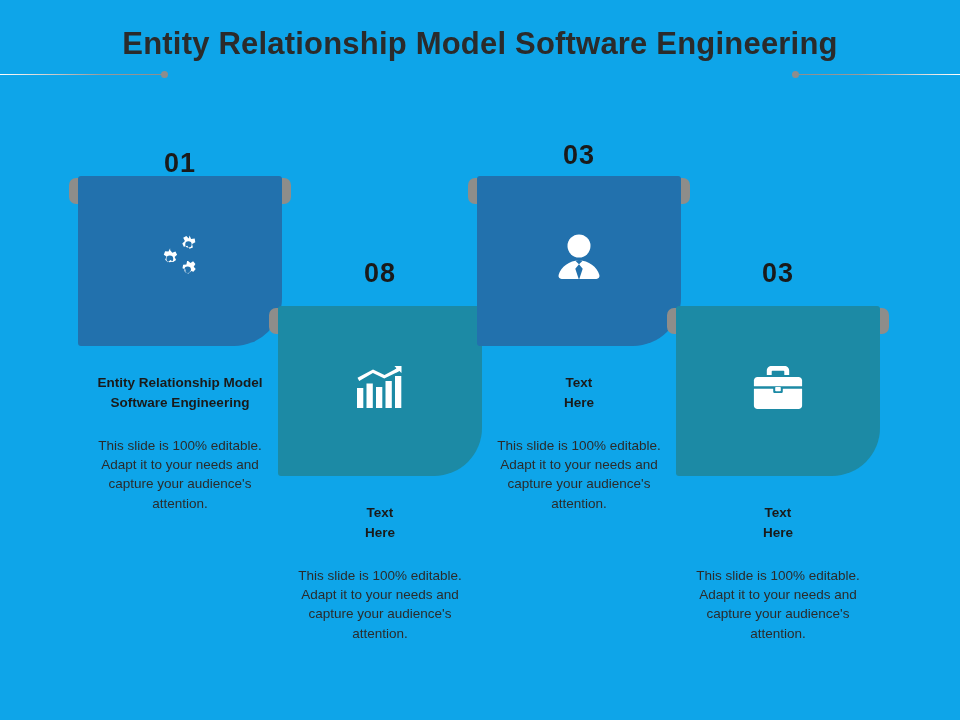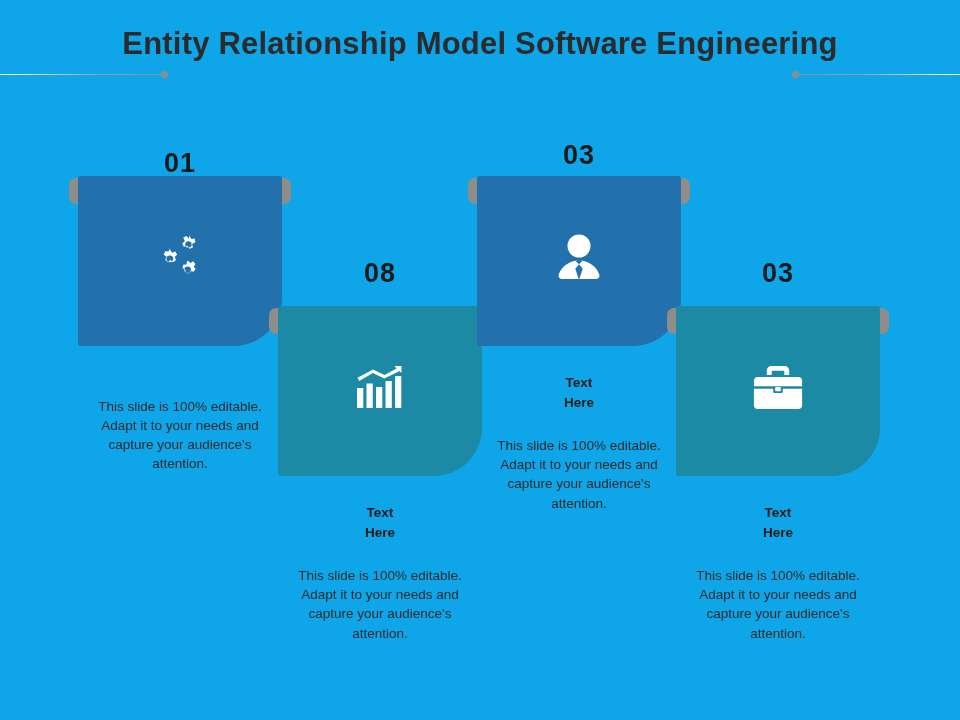--- a/index.html
+++ b/index.html
@@ -157,20 +157,22 @@
           <g fill="#ffffff">
             <path d="M36.6 1.6l1.5 3.3 3.6-.3.6 3.6-3.2 1.7.8 3.5-3.4 1.3-2.2-2.9-3.5 1-1.5-3.3 2.6-2.5-1.7-3.2 3.1-1.9 2.5 2.6zM35.4 7.2a3.2 3.2 0 1 0 .1 6.4 3.2 3.2 0 0 0-.1-6.4z"></path>
             <path d="M17.2 16.2l2.1 2.6 3.1-1.3 1.7 3.2-2.5 2.2 1.5 3-2.9 2.2-2.7-2-2.7 2.1-2.6-2.5 1.3-3.1-2.7-1.9 1.3-3.4 3.4.3 1.6-3.4zM16.8 21.4a3.4 3.4 0 1 0 .1 6.8 3.4 3.4 0 0 0-.1-6.8z"></path>
             <path d="M35.1 27.1l2.4 1.9 2.6-1.7 2.3 2.6-1.7 2.8 2 2.3-2.3 2.7-3-1-1.6 2.8-3.4-.8.1-3.3-3-1.2.6-3.4 3.3-.2.7-3.5zM34.6 32.4a3.3 3.3 0 1 0 .1 6.6 3.3 3.3 0 0 0-.1-6.6z"></path>
           </g>
         </svg>
       </div>
     </div>
 
     <div class="caption" style="left:0px; top:245px; width:240px;">
+      <div class="caption-title">Entity Relationship Model
+Software Engineering</div>
       <div class="caption-body" style="padding:0 22px;">This slide is 100% editable. Adapt it to your needs and capture your audience's attention.</div>
     </div>
   </div>
 
   <div class="step step-2" style="left:260px; top:258px; width:240px;">
     <div class="step-number" style="top:0px;">08</div>
 
     <div class="card teal" style="left:18px; top:48px; width:204px; height:170px;">
       <div class="tab left"></div>
       <div class="tab right"></div>

